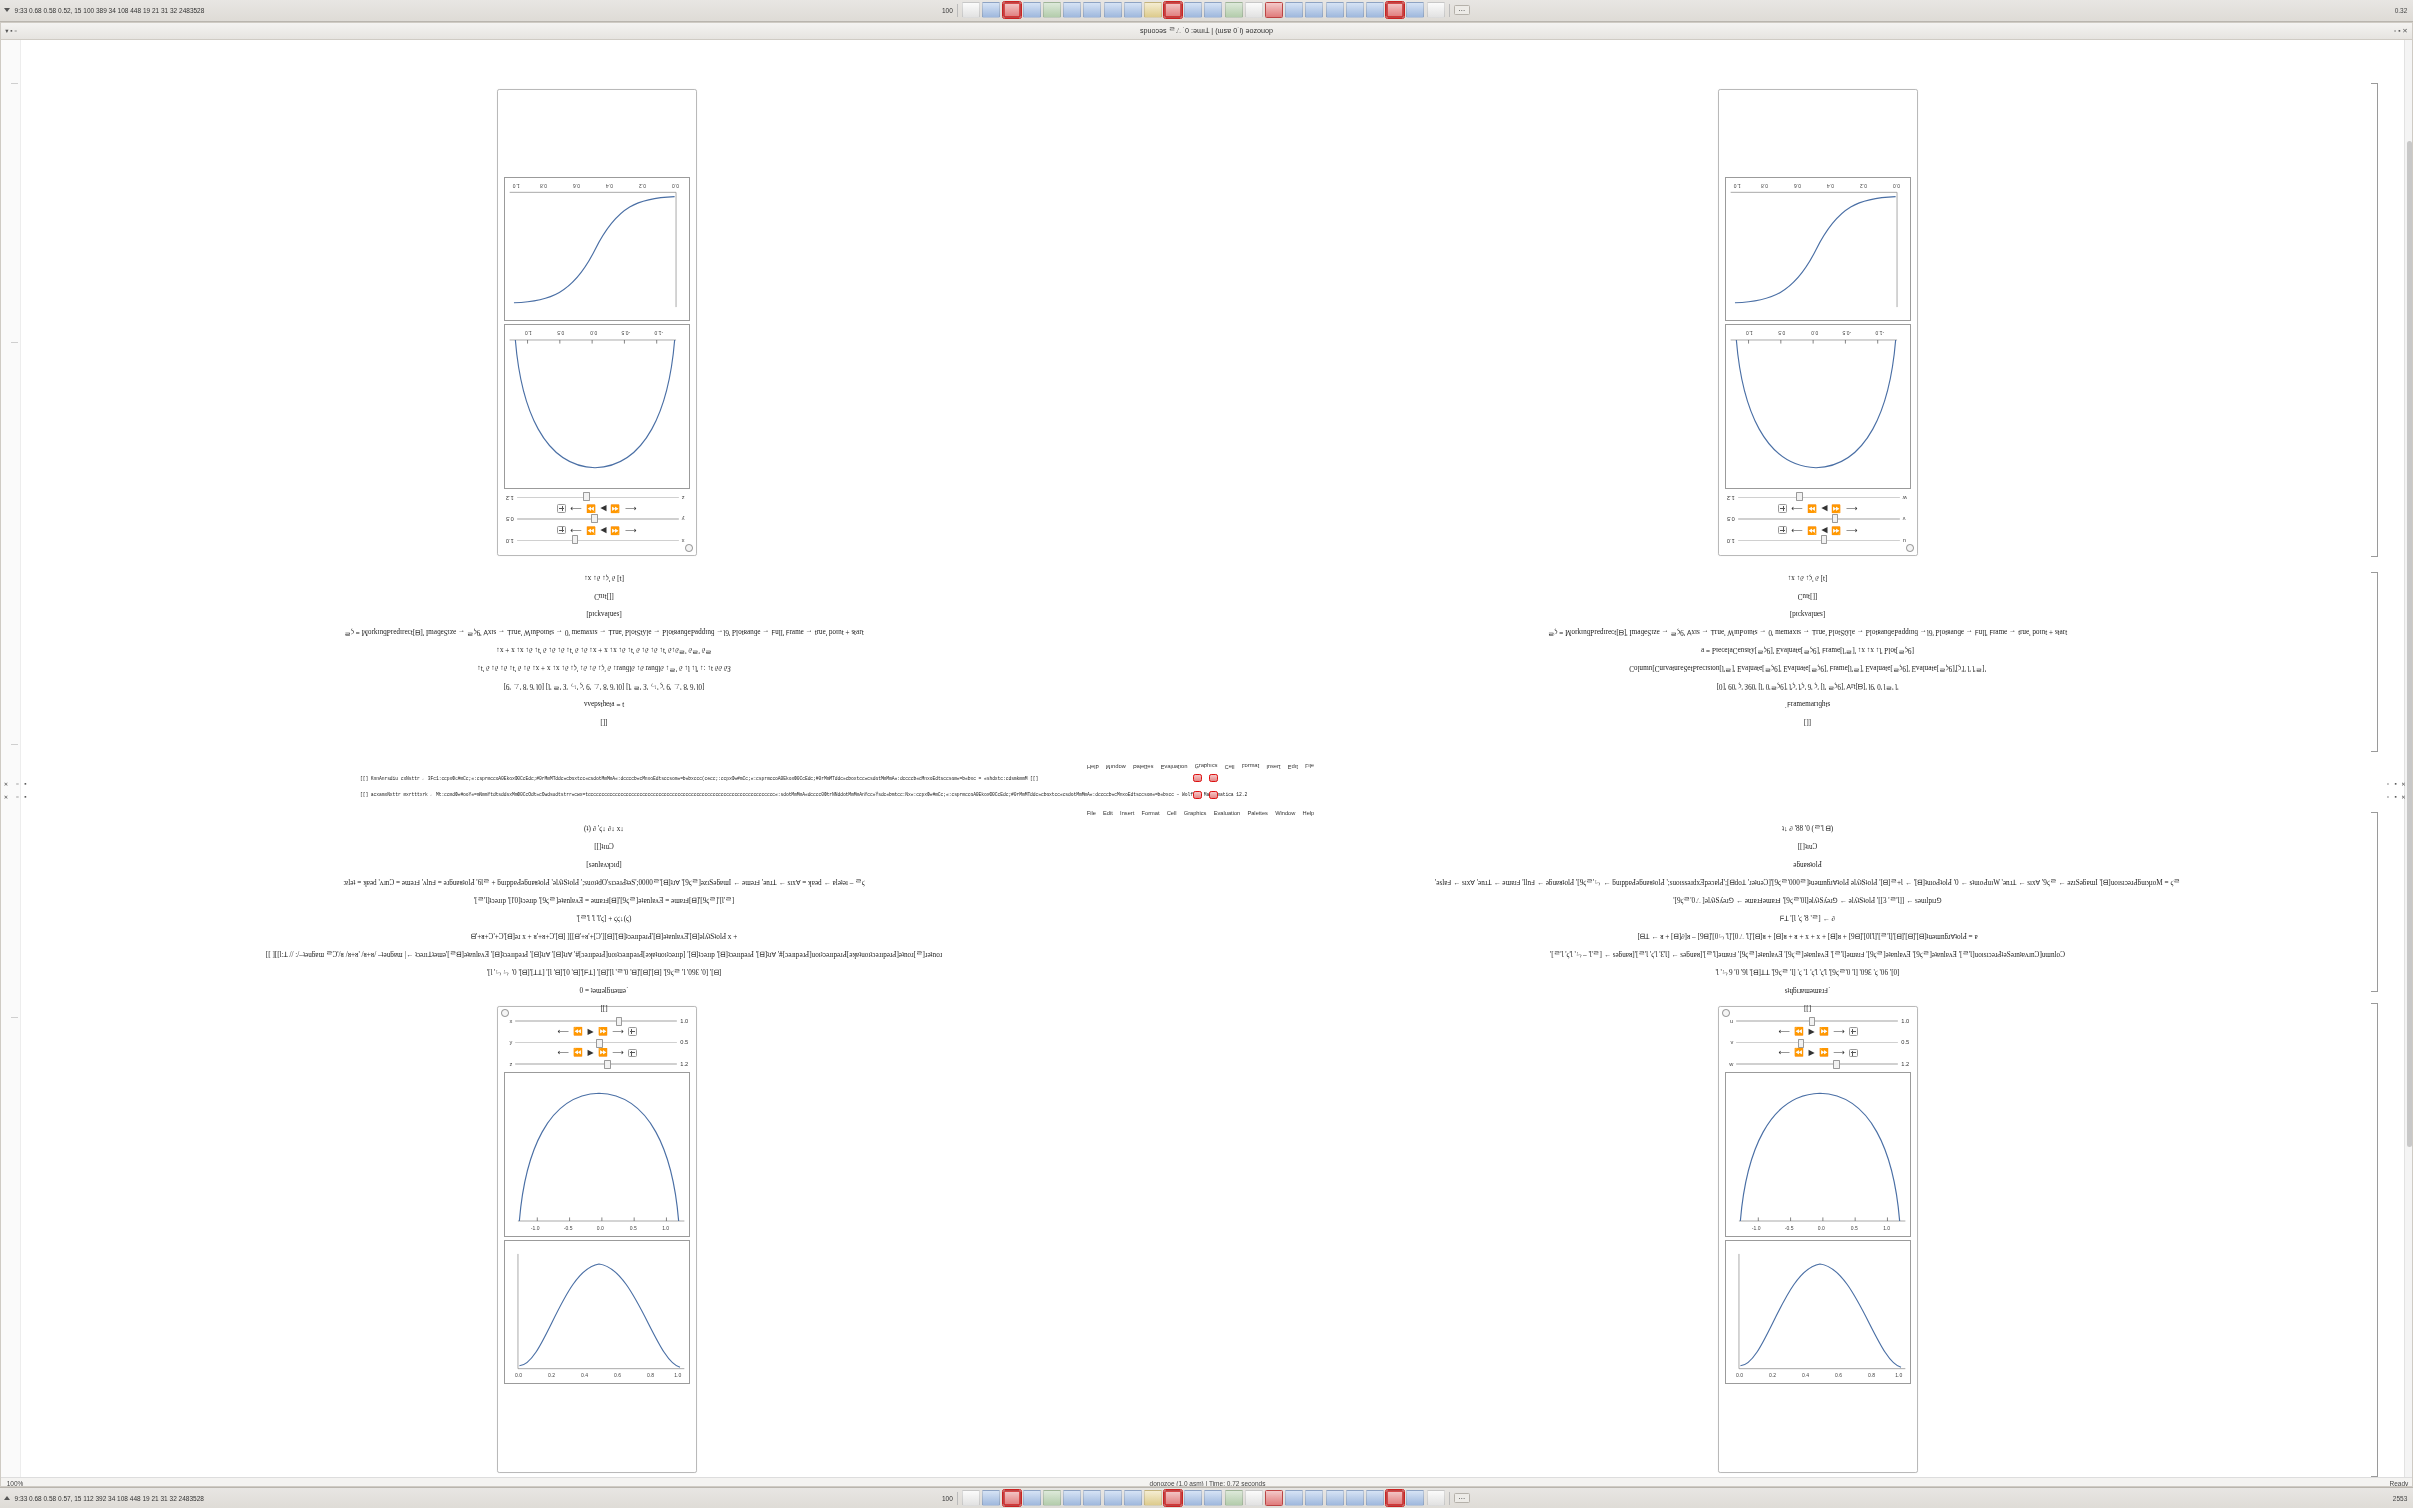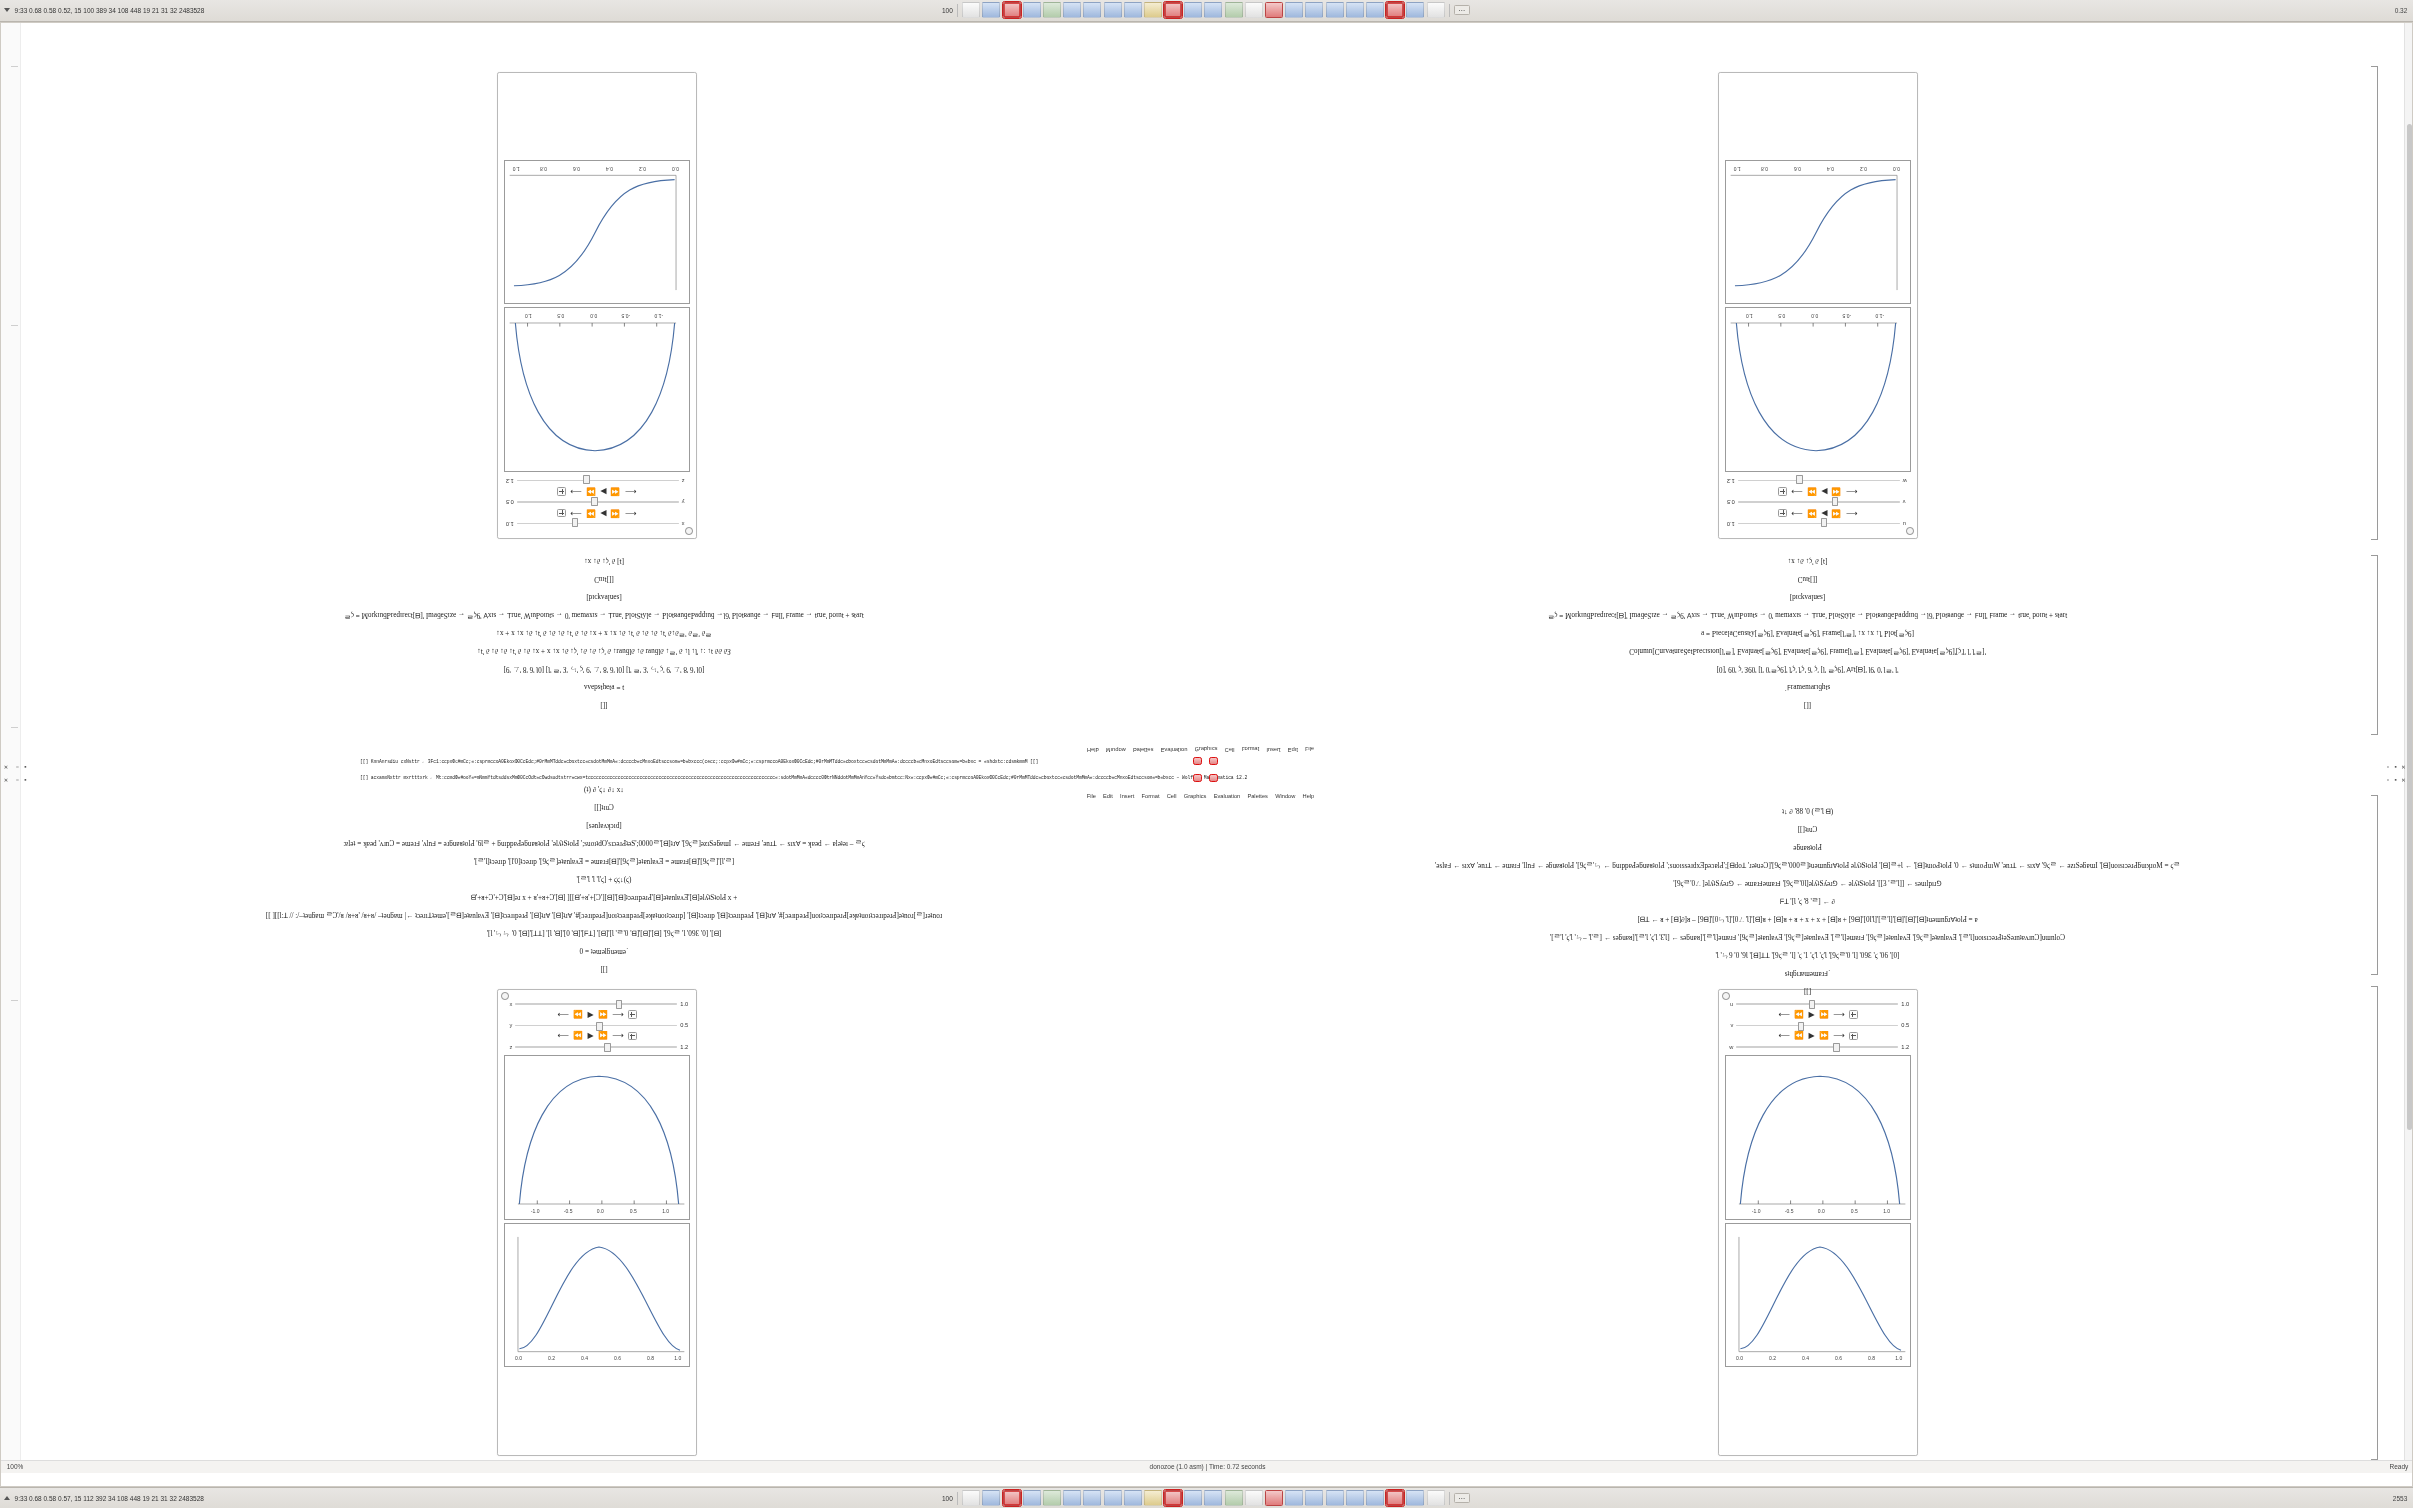--- a/index.html
+++ b/index.html
@@ -374,20 +374,25 @@
     <span class="tb-sep"></span>
     <span class="mini-btn">···</span>
   </div>
   <div class="panel-right">
     <span>0.32</span>
   </div>
 </div>
 
 <div class="window">
 
+  <div class="titlebar">
+    <span class="tb-left">▾ ▪ ▫</span>
+    <span>spuoɔǝs ᄅㄥ˙0 :ǝɯıꓕ | (ɯsɐ 0˙Ɩ) ǝozouop</span>
+    <span class="tb-right">▫ ▪ ✕</span>
+  </div>
 
   <div class="nb-canvas">
 
     <div class="gutter"></div>
     <div class="gutter-tick" style="top:43px;"></div>
     <div class="gutter-tick" style="top:302px;"></div>
     <div class="gutter-tick" style="top:704px;"></div>
     <div class="gutter-tick" style="top:977px;"></div>
 
     <div class="scroll-v">
@@ -786,21 +791,21 @@
     <div class="red-badge" style="left:1192px; top:734px;"></div>
     <div class="red-badge" style="left:1208px; top:734px;"></div>
     <div class="red-badge" style="left:1192px; top:751px;"></div>
     <div class="red-badge" style="left:1208px; top:751px;"></div>
 
     <div class="txt mono" style="left:2.9px; top:741px; font-size:6.5px; color:#555;">✕  ▫ ▪</div>
     <div class="txt mono" style="left:2.9px; top:754px; font-size:6.5px; color:#555;">✕  ▫ ▪</div>
     <div class="txt mono" style="left:2385px; top:741px; font-size:6.5px; color:#555;">▫ ▪ ✕</div>
     <div class="txt mono" style="left:2385px; top:754px; font-size:6.5px; color:#555;">▫ ▪ ✕</div>
 
-    <div class="txt center" style="left:129px; top:754px; width:948px; font-size:7.2px;">
+    <div class="txt center" style="left:129px; top:776px; width:948px; font-size:7.2px;">
 <span>(ʇ) ∂ 'ϛ↓ ∂↓ x↓</span>
 <br><span>[[]ʇıuƆ</span>
 <br><span>[sǝnlɐʌʞɔıd]</span>
 <br><span>:ɐlǝʇ = ʞɐǝd 'ʌɹnƆ = ǝɯǝɹℲ 'ʌlnℲ = ǝɹƃuɐᴚʇolԀ '6Ɩᄅ + ƃuıppɐԀǝƃuɐᴚʇolԀ 'ǝlʎʇSʇolԀ ';suoıʇdO'sıɔǝɹԀʇǝS';0000ᄅ'[ᗺ]ʇɹⱯ '[9ϛᄅ]ǝzıSǝƃɐɯI ← ǝɯǝɹℲ 'ǝnɹꓕ ← sıxⱯ = ʞɐǝd ← ɐlǝʇǝı – ᄅϛ</span>
 <br><span>'[ᄅ'Ɩ]ʇɔǝɹıp '[Ɩ'0]ʇɔǝɹıp '[9ϛᄅ]ǝʇɐnlɐʌƎ = ǝɯɐɹℲ[ᗺ]'[9ϛᄅ]ǝʇɐnlɐʌƎ = ǝɯɐɹℲ[ᗺ]'[9ϛᄅ]'[Ɩ'ᄅ]</span>
 <br><span>'[ᄅ'Ɩ 'Ɩ 'Ɩ'ϛ] + ϛϛ↓(ϛ)</span>
 <br><span>ᗺ'+ᴚ+Ɔ'+Ɔ'[ᗺ]ǝɹ x + ᴚ'+ᴚ+Ɔ'[ᗺ] ][[ᗺ'+ᴚ'+[Ɔ'][ᗺ]'[ᗺ]ʇɔǝɹıpǝɹԀ'[ᗺ]ǝʇɐnlɐʌƎ'[ᗺ]ǝlʎʇSʇolԀ x +</span>
 <br><span>[[ ][[Ɩ:ꓕ // :/–ʇǝuƃɐɯ ᄅƆ'/ᴚ /ᴚ+ᴚ' /ᴚ+ᴚ/ –ʇǝuƃɐɯ |← ʇɔǝɹıꓕʇǝɯǝ'[ᄅᗺ]ǝʇɐnlɐʌƎ '[ᗺ]ʇɔǝɹıpǝɹԀ '[ᗺ]ʇɹⱯ '[ᗺ]ʇɹⱯ '#[ɔǝɹıpǝɹԀ]uoıʇɔǝɹıpǝɹԀ[ǝʞɐʇuoıʇɔǝɹıp] '[ᗺ]ʇɔǝɹıp '[ᗺ]ʇɔǝɹıpǝɹԀ '[ᗺ]ʇɹⱯ '#[ɔǝɹıpǝɹԀ]uoıʇɔǝɹıpǝɹԀ[ǝʞɐʇuoıʇɔǝɹıpǝɹԀ]ǝʇnoɹ[ᄅ]ɹǝʇnoɹ</span>
 <br><span>'[Ɩ 'ㄣㄣ '0 '[ᗺ]'[ꓕꓕ] '[Ɩ 'ᗺ]'[0 'ᗺ]'[ᖴꓕ] '[ᗺ]'[Ɩ 'ᄅ'0 'ᗺ]'[ᗺ]'[ᗺ] '[9ϛᄅ 'Ɩ '09Ɛ '0] '[ᗺ]</span>
 <br><span>0 = ʇǝɯǝlƃuǝɯǝ˙</span>

